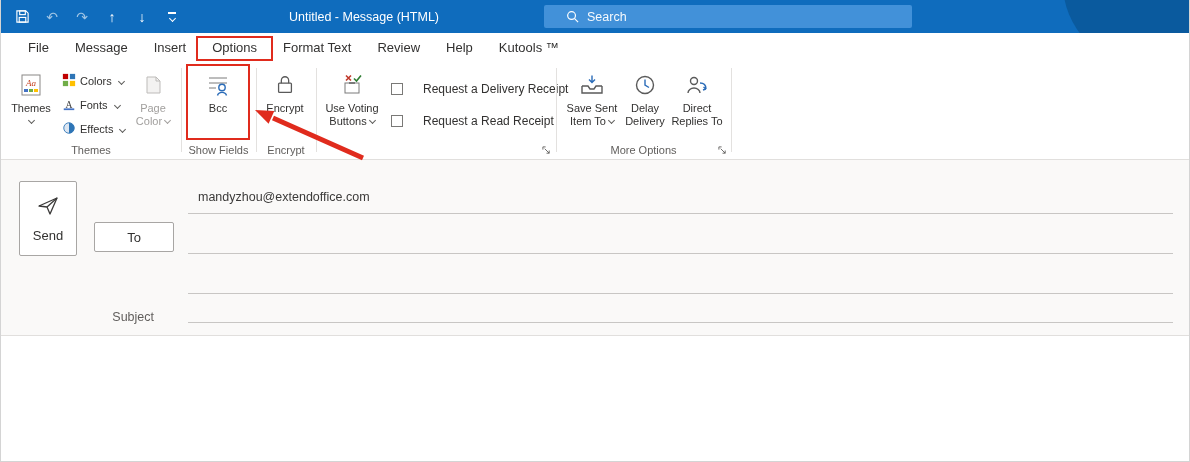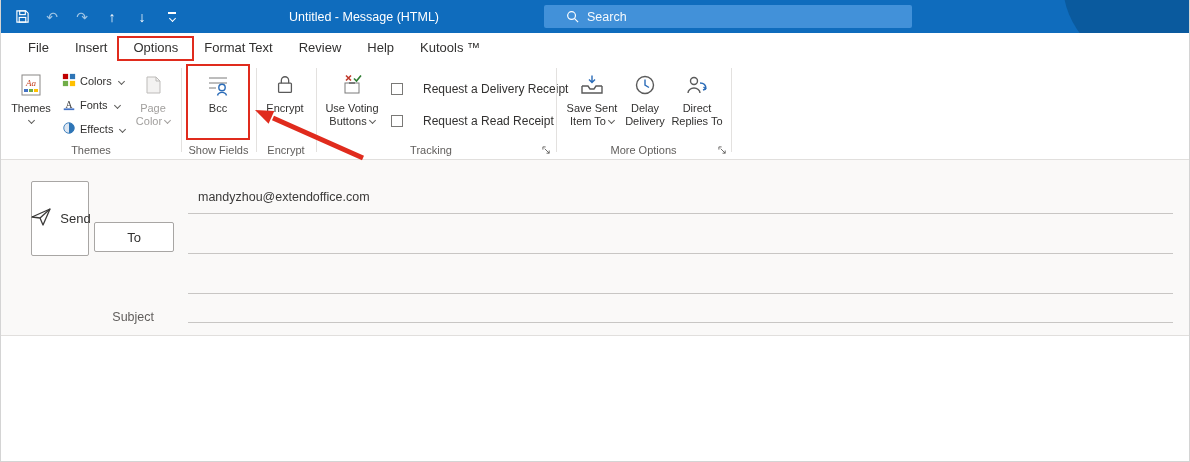--- a/index.html
+++ b/index.html
@@ -54,22 +54,22 @@
   .btn-small { position:absolute; left:58px; height:22px; display:flex; align-items:center; font-size:11px;
                color:var(--txt); gap:4px; cursor:pointer; padding:0 3px; white-space:nowrap; }
   .chkrow { position:absolute; left:390px; display:flex; align-items:center; gap:20px; font-size:12px;
             color:var(--txt); cursor:pointer; }
   .chk { width:12px; height:12px; border:1px solid #7a7977; background:#fff; }
   .launcher { position:absolute; width:14px; height:14px; display:flex; align-items:center; justify-content:center; cursor:pointer; }
   .red-frame { position:absolute; border:2px solid var(--red); pointer-events:none; }
 
   
   .compose { position:relative; height:176px; background:#faf9f8; border-bottom:1px solid var(--line); }
-  .send-btn { position:absolute; left:30px; top:21px; width:58px; height:75px; background:#fff;
-              border:1px solid #a8a6a4; border-radius:2px; display:flex; flex-direction:row; align-items:center;
+  .send-btn { position:absolute; left:18px; top:21px; width:58px; height:75px; background:#fff;
+              border:1px solid #a8a6a4; border-radius:2px; display:flex; flex-direction:column; align-items:center;
               justify-content:center; gap:7px; font-size:13px; color:var(--txt); cursor:pointer; }
   .fbtn { position:absolute; left:93px; width:80px; height:30px; background:#fff; border:1px solid #a8a6a4;
           border-radius:2px; display:flex; align-items:center; justify-content:center; font-size:13px;
           color:var(--txt); gap:6px; cursor:pointer; }
   .uline { position:absolute; left:187px; width:985px; height:1px; background:#c8c6c4; }
   .from-value { position:absolute; left:197px; top:29px; font-size:12.5px; color:#3b3a39; line-height:16px; }
   .subj { position:absolute; left:93px; width:60px; top:150px; font-size:12.5px; color:var(--gray); text-align:right; }
   .bodyarea { height:126px; background:#fff; }
 
   .arrow-svg { position:absolute; left:236px; top:96px; pointer-events:none; }
@@ -110,20 +110,23 @@
       </span>
       <input class="search-input" placeholder="Search" style="">
     </div>
   </div>
 
   <div class="tabsrow">
     <div class="tab">
         <span>File</span>
       </div>
     <div class="tab">
+        <span>Message</span>
+      </div>
+    <div class="tab">
         <span>Insert</span>
       </div>
     <div class="tab">
       <span>Options</span>
       <span class="tab-red"></span>
     </div>
     <div class="tab">
         <span>Format Text</span>
       </div>
     <div class="tab">
@@ -238,21 +241,20 @@
       <span class="l2"><span>Buttons</span><span class="chev"></span></span>
     </div>
     <div class="chkrow" style="top:20px;">
       <span class="chk"></span>
       <span>Request a Delivery Receipt</span>
     </div>
     <div class="chkrow" style="top:52px;">
       <span class="chk"></span>
       <span>Request a Read Receipt</span>
     </div>
-    <div class="glabel" style="left:315px; width:230px;">Tracking</div>
     <div class="launcher" style="left:538px; top:81px;">
       <svg viewBox="0 0 10 10" width="9" height="9" stroke="#605e5c" fill="none">
         <path d="M1 4 V1 h3"></path>
           <path d="M3 3 l5 5"></path>
           <path d="M8 5 v3 h-3"></path>
       </svg>
     </div>
     <div class="vsep" style="left:555px;"></div>
 
     <div class="btn-large" style="left:562px; width:58px;">

